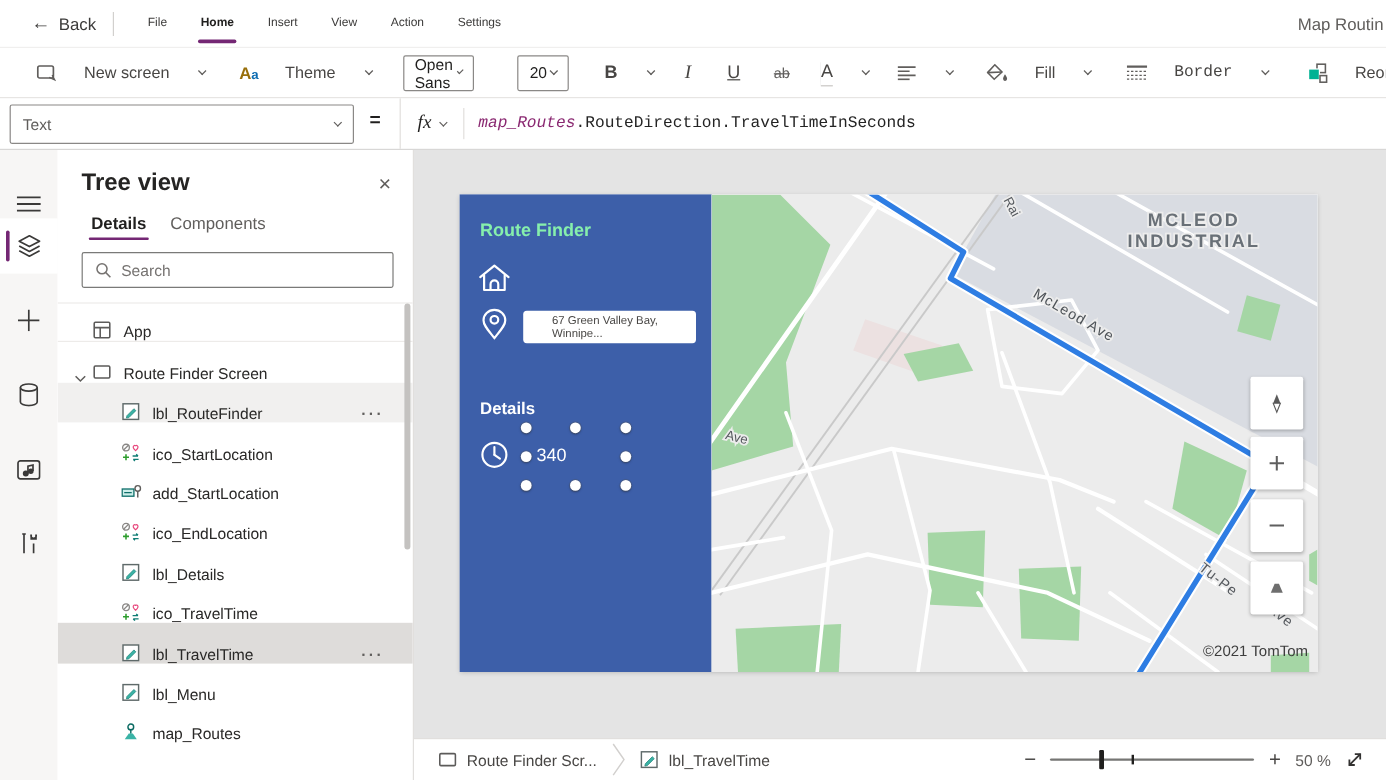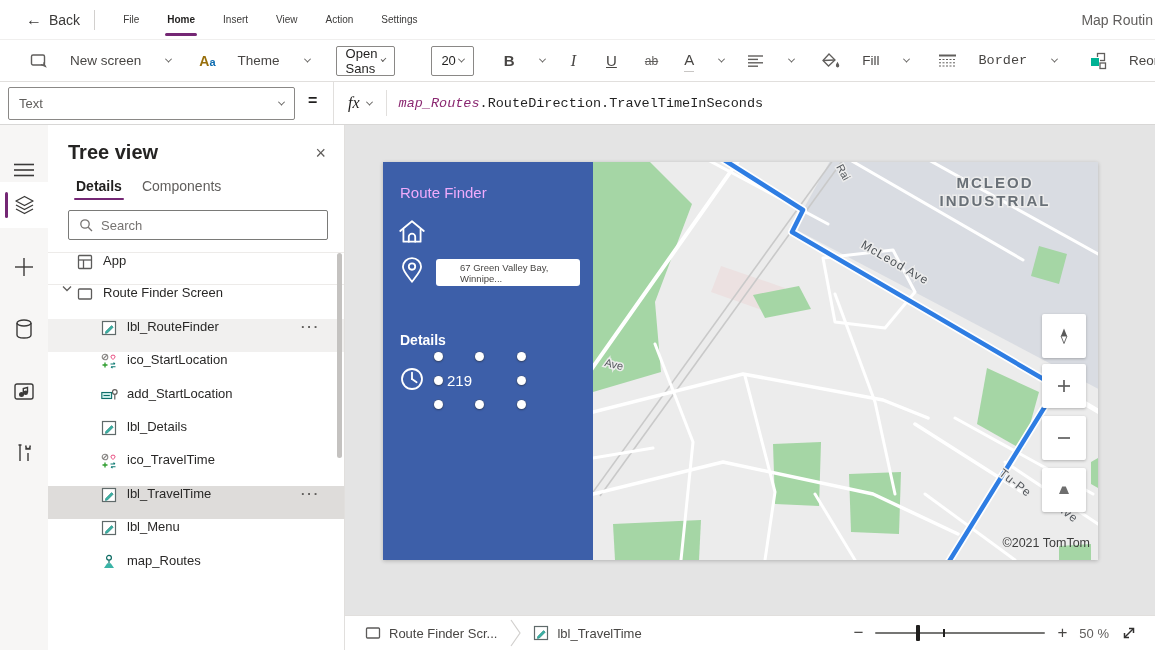--- a/index.html
+++ b/index.html
@@ -47,36 +47,36 @@
   #treetitle { font-size:20px; font-weight:bold; color:#252423; }
   #treeclose { font-size:18px; color:#605e5c; cursor:pointer; line-height:14px; }
   #treetabs { display:flex; gap:4px; padding:14px 0 0 20px; }
   .ttab { position:relative; font-size:14px; color:#605e5c; padding:0 8px 8px 8px; cursor:pointer; }
   .ttab.active { color:#201f1e; font-weight:bold; }
   .ttab.active::after { content:""; position:absolute; left:6px; right:6px; bottom:2px; height:2.5px; background:var(--accent); border-radius:2px; }
   #searchbox { margin:8px 16px 0 20px; height:30px; border:1px solid #7a7a78; border-radius:2px; display:flex; align-items:center; gap:8px; padding:0 10px; }
   #searchbox input { border:none; outline:none; font-size:13px; color:#323130; width:200px; font-family:"Liberation Sans",sans-serif; background:transparent; }
   #searchbox input::placeholder { color:#767371; }
   #treelist { margin-top:12px; }
-  .trow { position:relative; height:33.4px; display:flex; align-items:flex-start; font-size:13px; color:#292827; cursor:pointer; }
+  .trow { position:relative; height:33.4px; display:flex; align-items:flex-end; font-size:13px; color:#292827; cursor:pointer; }
   .trow.hover { background:#f1f0ef; }
   .trow.selected { background:#dedcda; }
   .trow .tchev { margin-left:14px; width:10px; }
   .trow .spacer0 { margin-left:14px; width:10px; }
   .trow .ticonw { width:18px; height:18px; margin-left:4px; display:flex; align-items:center; justify-content:center; }
   .trow .lbl { margin-left:9px; }
   .trow .more { position:absolute; right:24px; color:#605e5c; letter-spacing:2px; font-weight:bold; font-size:13px; }
   .trow.sep { border-top:1px solid #edebe9; border-bottom:1px solid #edebe9; }
   #treescroll { position:absolute; right:2px; top:128px; width:5px; height:205px; background:#c4c2c0; border-radius:3px; }
 
   
   #canvas { position:absolute; left:345px; top:125px; width:810px; height:490px; background:#e4e4e4; }
   #appscreen { position:absolute; left:38px; top:37px; width:715px; height:398px; background:#fff; box-shadow:0 1px 4px rgba(0,0,0,.22); display:flex; }
   #bluepanel { position:relative; width:210px; height:398px; background:var(--panelblue); flex:none; }
-  #rf-title { position:absolute; left:17px; top:22px; color:#f0abfc; font-weight:normal; font-size:15px; }
+  #rf-title { position:absolute; left:17px; top:22px; color:#86efac; font-weight:bold; font-size:15px; }
   .rf-ic { position:absolute; left:14px; color:#fff; }
   .rf-input { position:absolute; left:53px; width:144px; height:27px; background:#fff; border-radius:3px; font-size:9.5px; color:#484644; display:flex; align-items:center; padding-left:8px; cursor:text; }
   #rf-details { position:absolute; left:17px; top:170px; color:#fff; font-weight:bold; font-size:14px; }
   #selwrap { position:absolute; left:55px; top:194px; width:83px; height:48px; }
   #tt-val { position:absolute; left:9px; top:50%; transform:translateY(-50%); color:#fff; font-size:15px; }
   .handle { position:absolute; width:9px; height:9px; border-radius:50%; background:#fff; box-shadow:0 0 0 .8px rgba(90,90,90,.35), 0 1px 2px rgba(0,0,0,.35); }
 
   #map { position:relative; width:505px; height:398px; background:#ececec; overflow:hidden; }
   #maplabels text { font-family:"Liberation Sans",sans-serif; paint-order:stroke; stroke:#ececec; stroke-width:3px; }
   #mapctrls { position:absolute; right:12px; top:152px; width:44px; }
@@ -363,20 +363,36 @@
             <line x1="13.8" y1="7.3" x2="13.8" y2="12.5" stroke="#605e5c" stroke-width="1.2"></line>
           </svg>
         </span>
         <span class="lbl">add_StartLocation</span>
       </div>
       <div class="trow">
         <span class="spacer0"></span>
         <span style="width:24px;"></span>
         <span class="ticonw">
           <svg width="16" height="16" viewBox="0 0 16 16">
+            <g fill="none">
+              <circle cx="4" cy="4" r="2.8" stroke="#8a8886" stroke-width="1.1"></circle>
+              <line x1="2" y1="6" x2="6" y2="2" stroke="#8a8886" stroke-width="1.1"></line>
+              <path d="M12,6.5 C10,4.8 9.4,3.2 10.6,2.4 C11.4,1.9 12,2.3 12,2.9 C12,2.3 12.6,1.9 13.4,2.4 C14.6,3.2 14,4.8 12,6.5 Z" stroke="#e8467c" stroke-width="1"></path>
+              <path d="M4,9.5 V14.5 M1.5,12 H6.5" stroke="#2d9d2d" stroke-width="1.3"></path>
+              <path d="M9.5,11 H14 M14,11 L12.5,9.6 M14.5,13.8 H10 M10,13.8 L11.5,15.2" stroke="#0f7c74" stroke-width="1.1"></path>
+            </g>
+          </svg>
+        </span>
+        <span class="lbl">ico_EndLocation</span>
+      </div>
+      <div class="trow">
+        <span class="spacer0"></span>
+        <span style="width:24px;"></span>
+        <span class="ticonw">
+          <svg width="16" height="16" viewBox="0 0 16 16">
             <rect x="1.5" y="1.5" width="13" height="13" fill="#fff" stroke="#5f6a6a" stroke-width="1.2"></rect>
             <path d="M4.8,11.4 L10.6,5.6 L12.2,7.2 L6.4,13 L4.4,13.4 Z" fill="#3ab3a6" stroke="#2a8a80" stroke-width="0.7"></path>
           </svg>
         </span>
         <span class="lbl">lbl_Details</span>
       </div>
       <div class="trow">
         <span class="spacer0"></span>
         <span style="width:24px;"></span>
         <span class="ticonw">
@@ -451,21 +467,21 @@
       <div class="rf-input" style="top:97px;padding-left:24px;">67 Green Valley Bay, Winnipe...</div>
       <div id="rf-details">Details</div>
       <svg class="rf-ic" style="top:202px;" width="30" height="30" viewBox="0 0 30 30">
           <g fill="none" stroke="#fff" stroke-width="1.8" stroke-linecap="round">
             <circle cx="15" cy="15" r="10"></circle>
             <path d="M15,15 L15,8.6"></path>
             <path d="M15,15 L19.6,18.2"></path>
           </g>
         </svg>
       <div id="selwrap">
-        <span id="tt-val">219</span>
+        <span id="tt-val">340</span>
       <div class="handle" style="left: -4.5px; top: -4.5px;"></div>
           <div class="handle" style="left: 36.5px; top: -4.5px;"></div>
           <div class="handle" style="left: 78.5px; top: -4.5px;"></div>
           <div class="handle" style="left: -4.5px; top: 19.5px;"></div>
           <div class="handle" style="left: 78.5px; top: 19.5px;"></div>
           <div class="handle" style="left: -4.5px; top: 43.5px;"></div>
           <div class="handle" style="left: 36.5px; top: 43.5px;"></div>
           <div class="handle" style="left: 78.5px; top: 43.5px;"></div>
         </div>
     </div>

